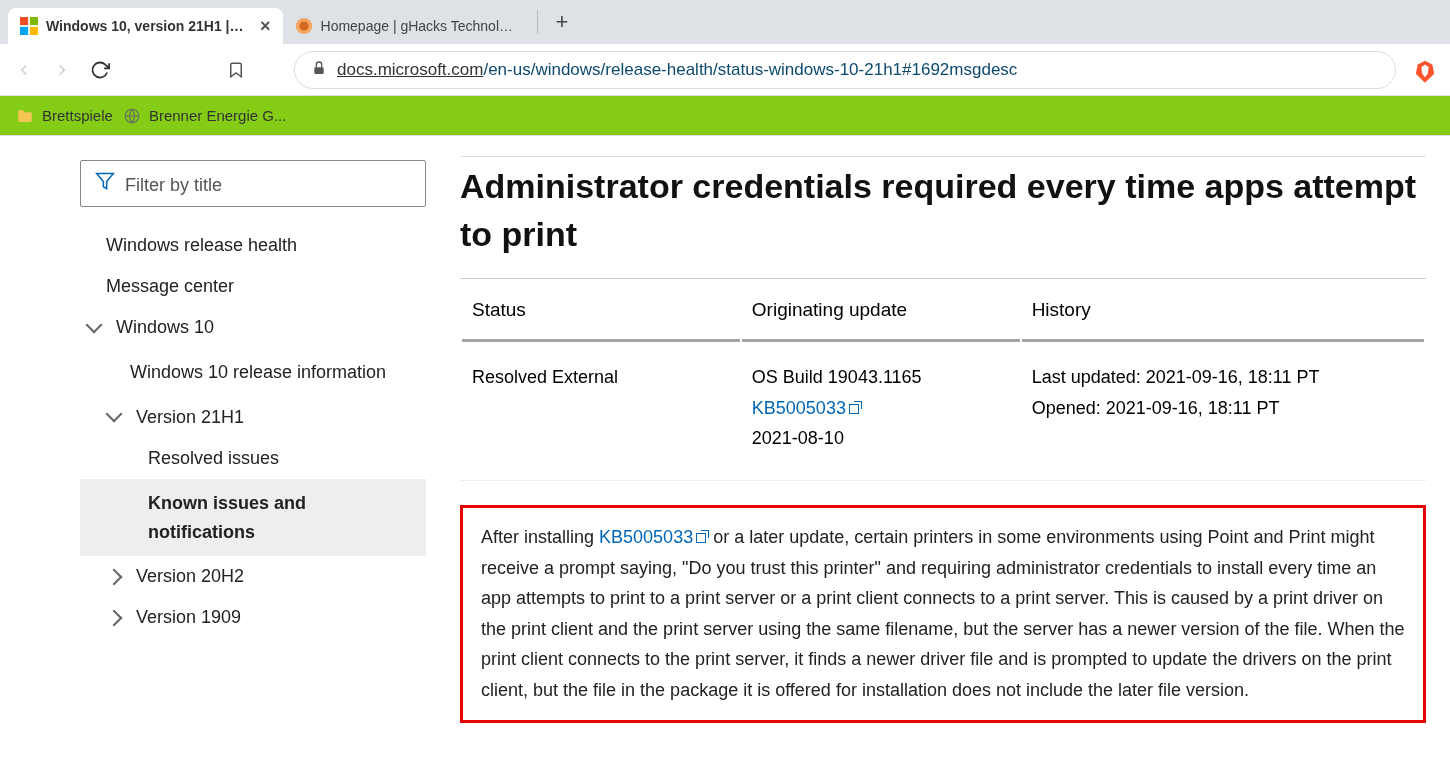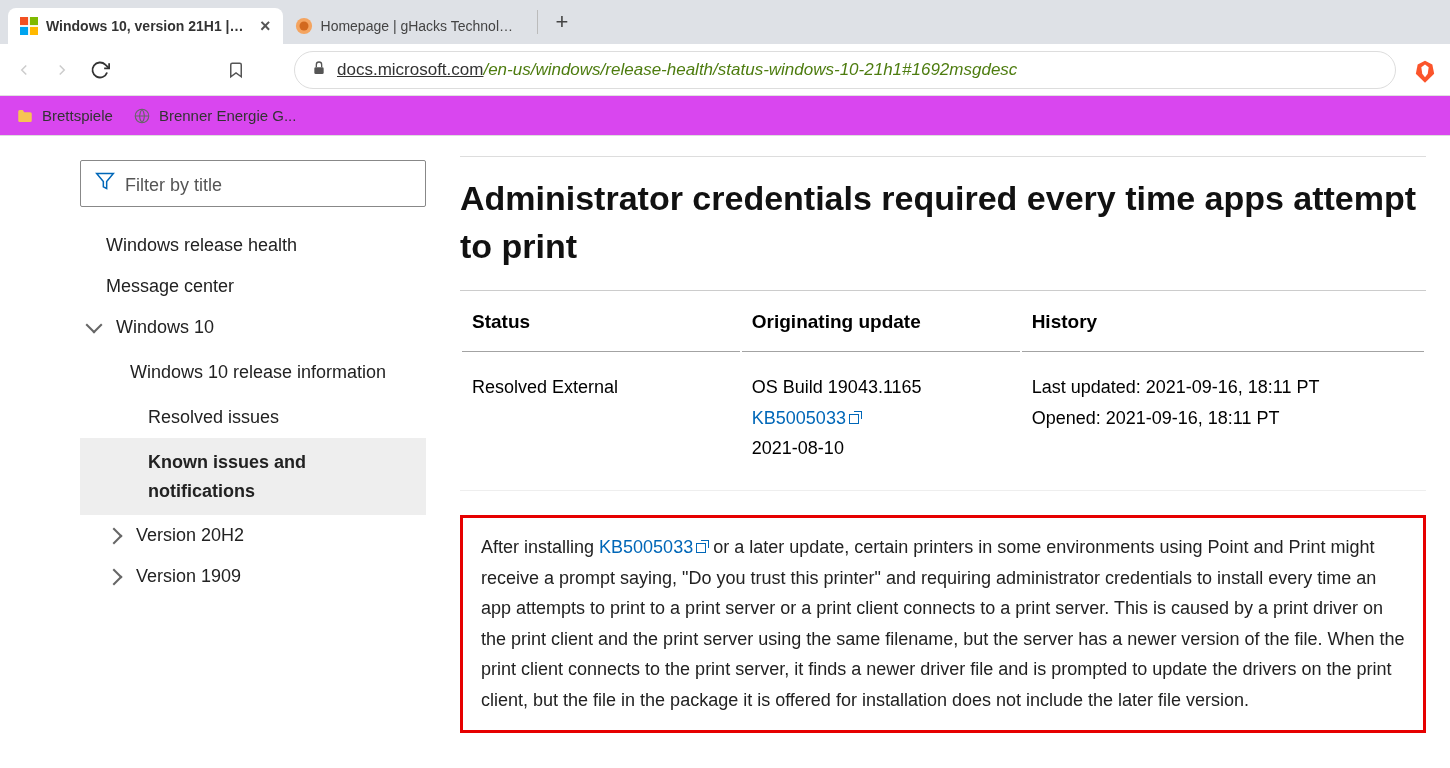--- a/index.html
+++ b/index.html
@@ -17,24 +17,24 @@
 .new-tab-btn { padding: 0 14px; font-size: 22px; color: #444; cursor: pointer; }
 .tab-divider { width: 1px; height: 24px; background: #bbb; margin: 0 4px; }
 
 .toolbar { display: flex; align-items: center; height: 52px; background: #fff; border-bottom: 1px solid #e0e0e0; padding: 0 14px; gap: 18px; }
 .nav-btn { width: 20px; height: 20px; display:flex; align-items:center; justify-content:center; color:#666; cursor:pointer;}
 .nav-btn.disabled { color: #ccc; }
 .addr-bar { flex: 1; display:flex; align-items:center; gap:10px; background:#fff; height:38px; border-radius:25px; border:1px solid #ddd; padding:0 16px; margin-left: 30px;}
 .addr-bar .lock { color:#555; }
 .url { font-size: 17px; color: #222; }
 .url .domain { color: #333; text-decoration: underline; }
-.url .path { color: #4d7c0f; font-style: italic; }
+.url .path { color: #0c4a6e; }
 .brave-icon { width:22px; height:22px; }
 
-.bookmarks-bar { display:flex; align-items:center; height:40px; background:#d946ef; padding:0 16px; gap:20px; border-bottom: 1px solid #ddd;}
+.bookmarks-bar { display:flex; align-items:center; height:40px; background:#84cc16; padding:0 16px; gap:10px; border-bottom: 1px solid #ddd;}
 .bookmark { display:flex; align-items:center; gap:8px; font-size:15px; color:#333; cursor:pointer;}
 .bookmark .bm-icon { width:18px; height:18px; display:inline-flex; }
 
 
 .page { display:flex; height: calc(768px - 44px - 52px - 40px); }
 .sidebar { width: 440px; padding: 24px 14px 0 80px; }
 .filter-box { display:flex; align-items:flex-end; gap:10px; border:1px solid #888; padding:10px 14px; font-size:18px; color:#555; border-radius:2px; margin-bottom: 18px;}
 .filter-icon { color:#0067b8; }
 
 .nav-list { list-style:none; }
@@ -47,23 +47,23 @@
   content:""; display:inline-block; width:10px; height:10px; border-right:2px solid #666; border-bottom:2px solid #666; transform: rotate(45deg); margin-right:10px; position:relative; top:-3px;
 }
 .nav-sub-exp { padding-left: 28px; }
 .nav-collapsed { padding-left: 28px; }
 .nav-collapsed::before {
   content:""; display:inline-block; width:10px; height:10px; border-right:2px solid #666; border-bottom:2px solid #666; transform: rotate(-45deg); margin-right:10px; position:relative; top:0px;
 }
 .nav-active { background:#eee; font-weight:700; }
 
 .main { flex:1; padding: 20px 24px 0 20px; }
-h2.main-title { font-size: 34px; font-weight: 650; color: #111; line-height: 1.4; border-top: 1px solid #ddd; padding-top: 18px; margin-bottom: 20px;}
+h2.main-title { font-size: 34px; font-weight: 650; color: #111; line-height: 1.4; border-top: 1px solid #ddd; padding-top: 6px; margin-bottom: 20px;}
 .status-table { width:100%; border-top:1px solid #ccc; border-bottom:1px solid #eee; }
-.status-table th { text-align:left; font-size:19px; font-weight:700; padding: 18px 10px; border-bottom:1px solid #a3a3a3;}
+.status-table th { text-align:left; font-size:19px; font-weight:400; padding: 18px 10px; border-bottom:3px solid #a3a3a3;}
 .status-table td { vertical-align:top; font-size:18px; padding: 18px 10px 24px 10px; line-height:1.7;}
 .kb-link { color:#0067b8; text-decoration:none; }
 .ext-icon { display:inline-block; width:12px; height:12px; margin-left:3px; position:relative; }
 .ext-icon::before { content:""; position:absolute; width:8px; height:8px; border:1.5px solid currentColor; left:0; bottom:0;}
 .ext-icon::after { content:""; position:absolute; width:7px; height:7px; border-top:1.5px solid currentColor; border-right:1.5px solid currentColor; right:-1px; top:-1px;}
 
 .desc-box { border: 3px solid #e60000; padding: 14px 18px; margin-top: 24px; font-size: 18px; line-height: 1.7; color:#222;}
 </style>
 </head>
 <body>
@@ -166,20 +166,21 @@
             <polygon points="22 3 2 3 10 12.5 10 19 14 21 14 12.5 22 3"></polygon>
           </svg>
       </span>
       <span placeholder="Filter by title">Filter by title</span>
     </div>
     <ul class="nav-list">
       <li class="nav-item">Windows release health</li>
       <li class="nav-item">Message center</li>
       <li class="nav-item nav-exp">Windows 10</li>
       <li class="nav-subitem" style="padding-left:50px; line-height:1.6;">Windows 10 release information</li>
+      <li class="nav-subitem nav-sub-exp">Version 21H1</li>
       <li class="nav-subsubitem">Resolved issues</li>
       <li class="nav-subsubitem nav-active" style="line-height:1.6;">Known issues and notifications</li>
       <li class="nav-subitem nav-collapsed">Version 20H2</li>
       <li class="nav-subitem nav-collapsed">Version 1909</li>
     </ul>
   </aside>
 
   <main class="main">
     <h2 class="main-title">Administrator credentials required every time apps attempt to print</h2>
 

